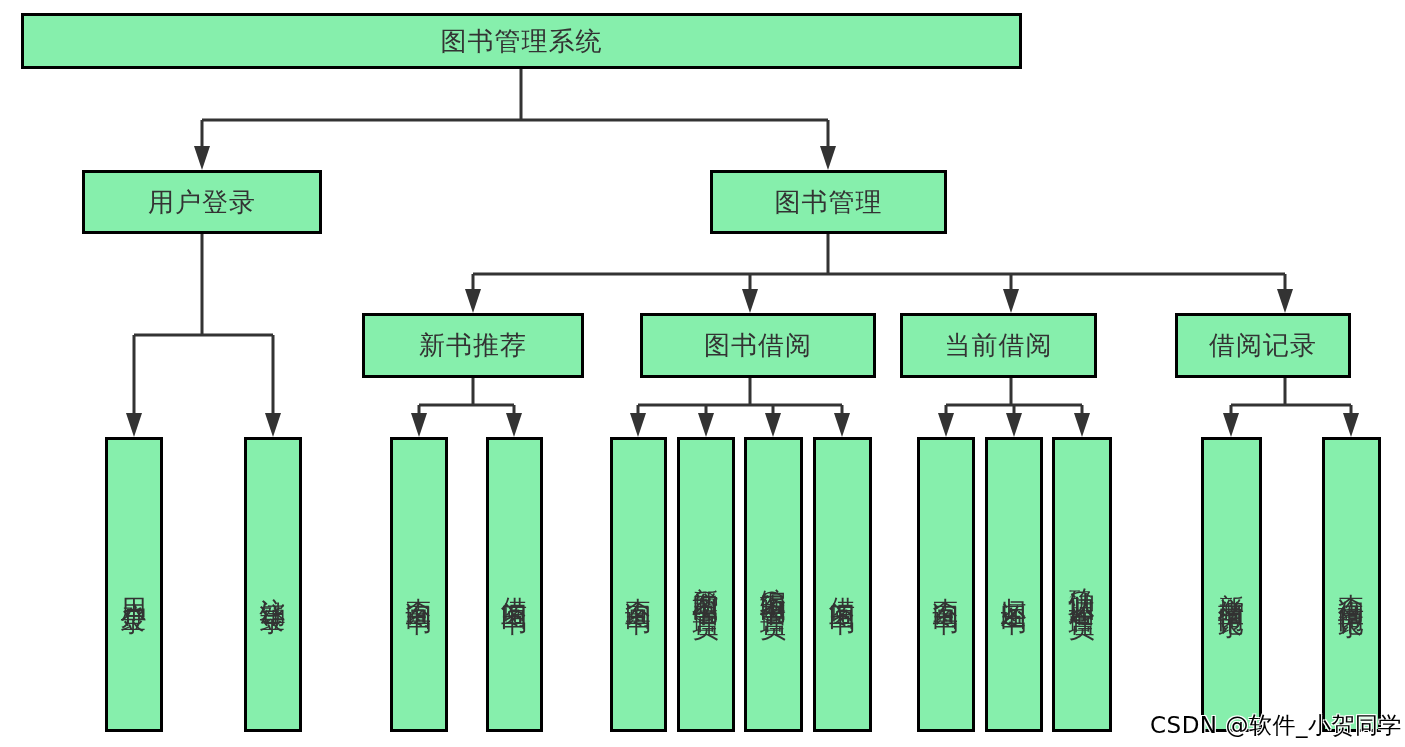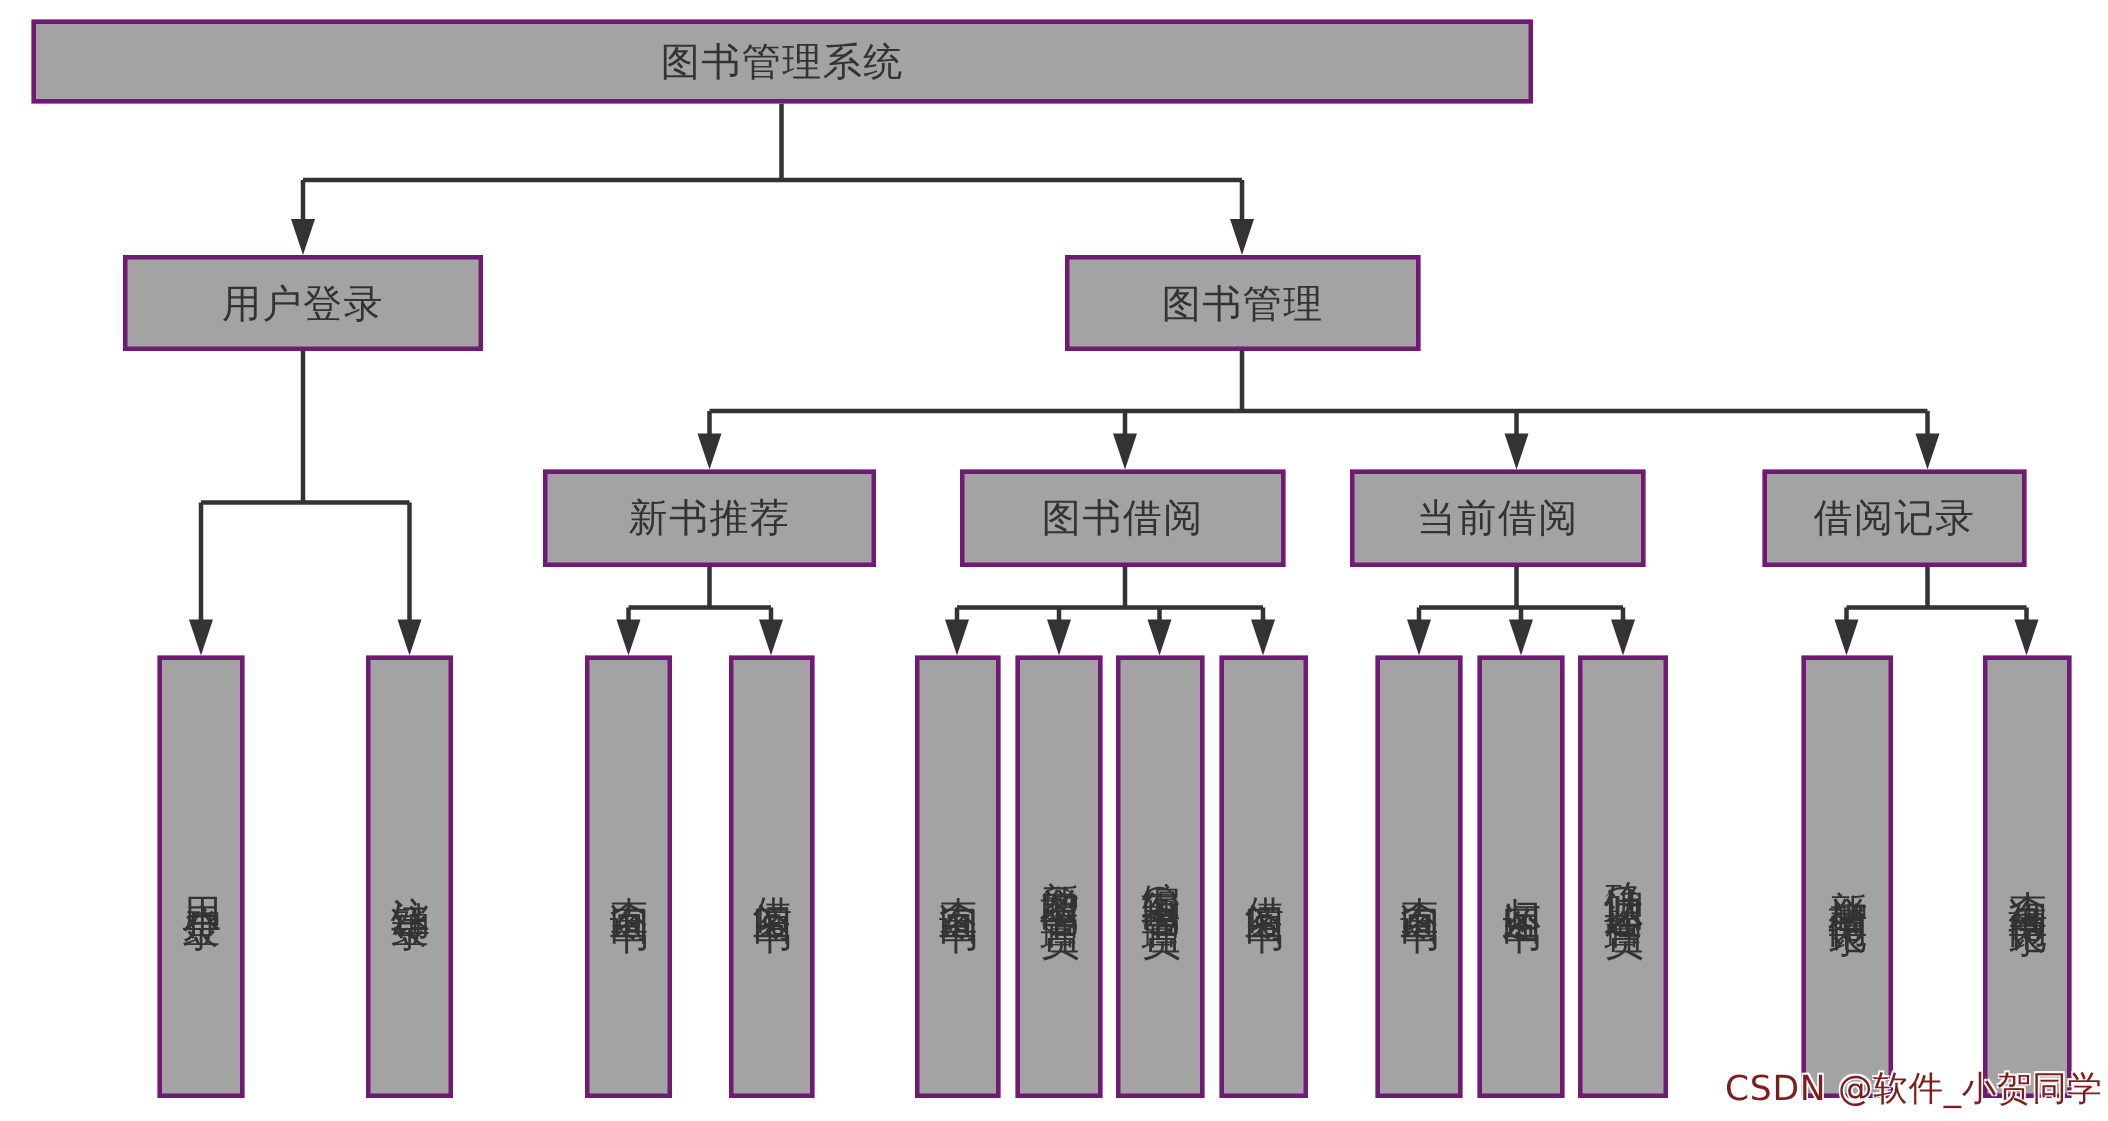--- a/index.html
+++ b/index.html
@@ -27,22 +27,22 @@
     stroke: #333333;
     stroke-width: 3;
     fill: none;
   }
   .connectors polygon {
     fill: #333333;
     stroke: none;
   }
   .node {
     position: absolute;
-    background: #a3a3a3;
-    border: 3px solid #701a75;
+    background: #86efac;
+    border: 3px solid #000000;
     box-sizing: border-box;
     display: flex;
     align-items: center;
     justify-content: center;
   }
   .node.heading span {
     font-size: 26px;
     letter-spacing: 1px;
     white-space: nowrap;
   }
@@ -53,21 +53,21 @@
     letter-spacing: 4px;
     line-height: 1;
     white-space: nowrap;
   }
   .watermark {
     position: absolute;
     left: 1150px;
     top: 710px;
     font-size: 23px;
     letter-spacing: 0.5px;
-    color: #7f1d1d;
+    color: #000000;
     white-space: nowrap;
     z-index: 5;
     text-shadow:
       -1px -1px 0 #ffffff, 1px -1px 0 #ffffff,
       -1px 1px 0 #ffffff, 1px 1px 0 #ffffff;
   }
 </style>
 </head>
 <body>
 
@@ -119,21 +119,21 @@
   <div class="node heading" style="left:82px;top:170px;width:240px;height:64px">
     <span>用户登录</span>
   </div>
   <div class="node heading" style="left:362px;top:313px;width:222px;height:65px">
     <span>新书推荐</span>
   </div>
 
   <div class="node heading" style="left:710px;top:170px;width:237px;height:64px">
     <span>图书管理</span>
   </div>
-  <div class="node heading" style="left:640px;top:313px;width:217px;height:65px">
+  <div class="node heading" style="left:640px;top:313px;width:236px;height:65px">
     <span>图书借阅</span>
   </div>
   <div class="node heading" style="left:900px;top:313px;width:197px;height:65px">
     <span>当前借阅</span>
   </div>
   <div class="node heading" style="left:1175px;top:313px;width:176px;height:65px">
     <span>借阅记录</span>
   </div>
 
   <div class="node leaf" style="left:105px;top:437px;width:58px;height:295px">

